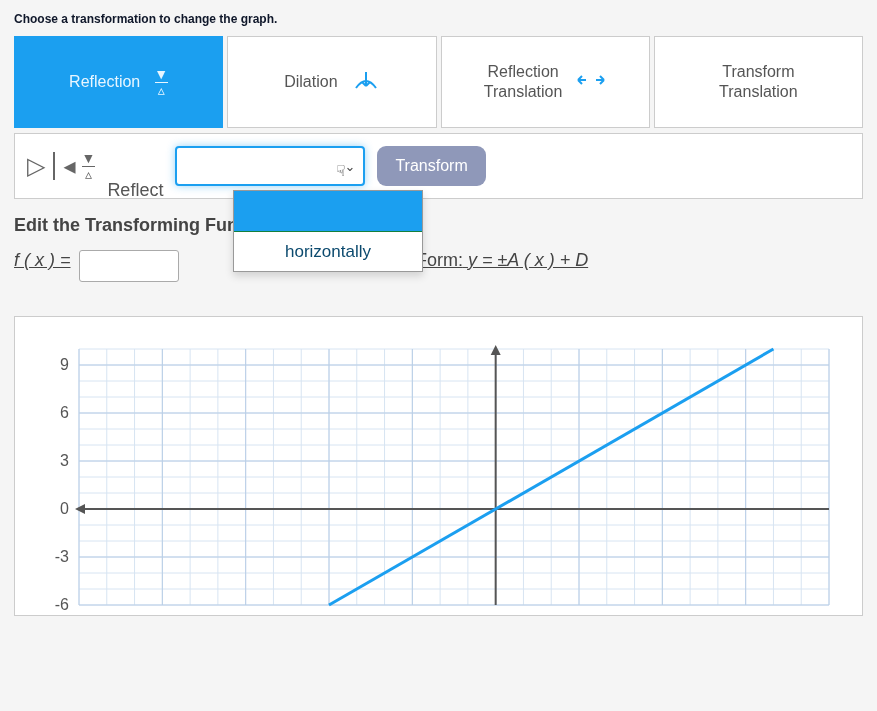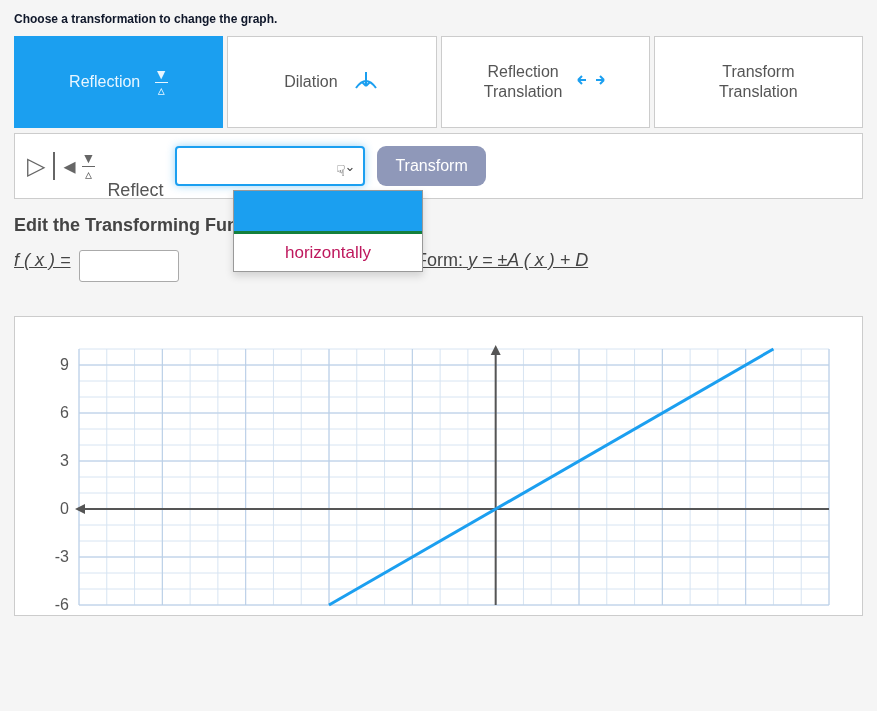--- a/index.html
+++ b/index.html
@@ -84,22 +84,22 @@
     background: #fff;
     z-index: 10;
     box-shadow: 0 4px 8px rgba(0,0,0,.15);
   }
   .dropdown .opt {
     height: 40px;
     display: flex;
     align-items: center;
     justify-content: center;
     font-size: 17px;
-    color: #be185d;
-    border-top: 3px solid #15803d;
+    color: #0c4a6e;
+    border-top: 1px solid #15803d;
   }
   .dropdown .opt.selected { background: #1b9ff0; color: #fff; border-top: none; }
   .dropdown .opt:first-child { border-top: none; }
   .transform-btn {
     background: #8f98b9;
     color: #fff;
     border: none;
     border-radius: 9px;
     height: 40px;
     padding: 0 18px;

